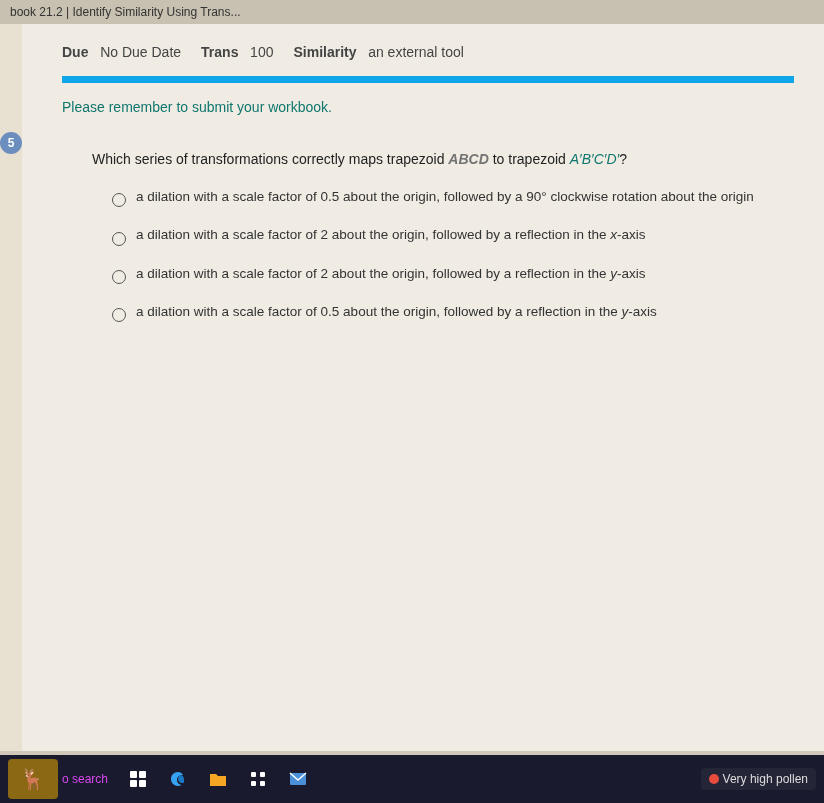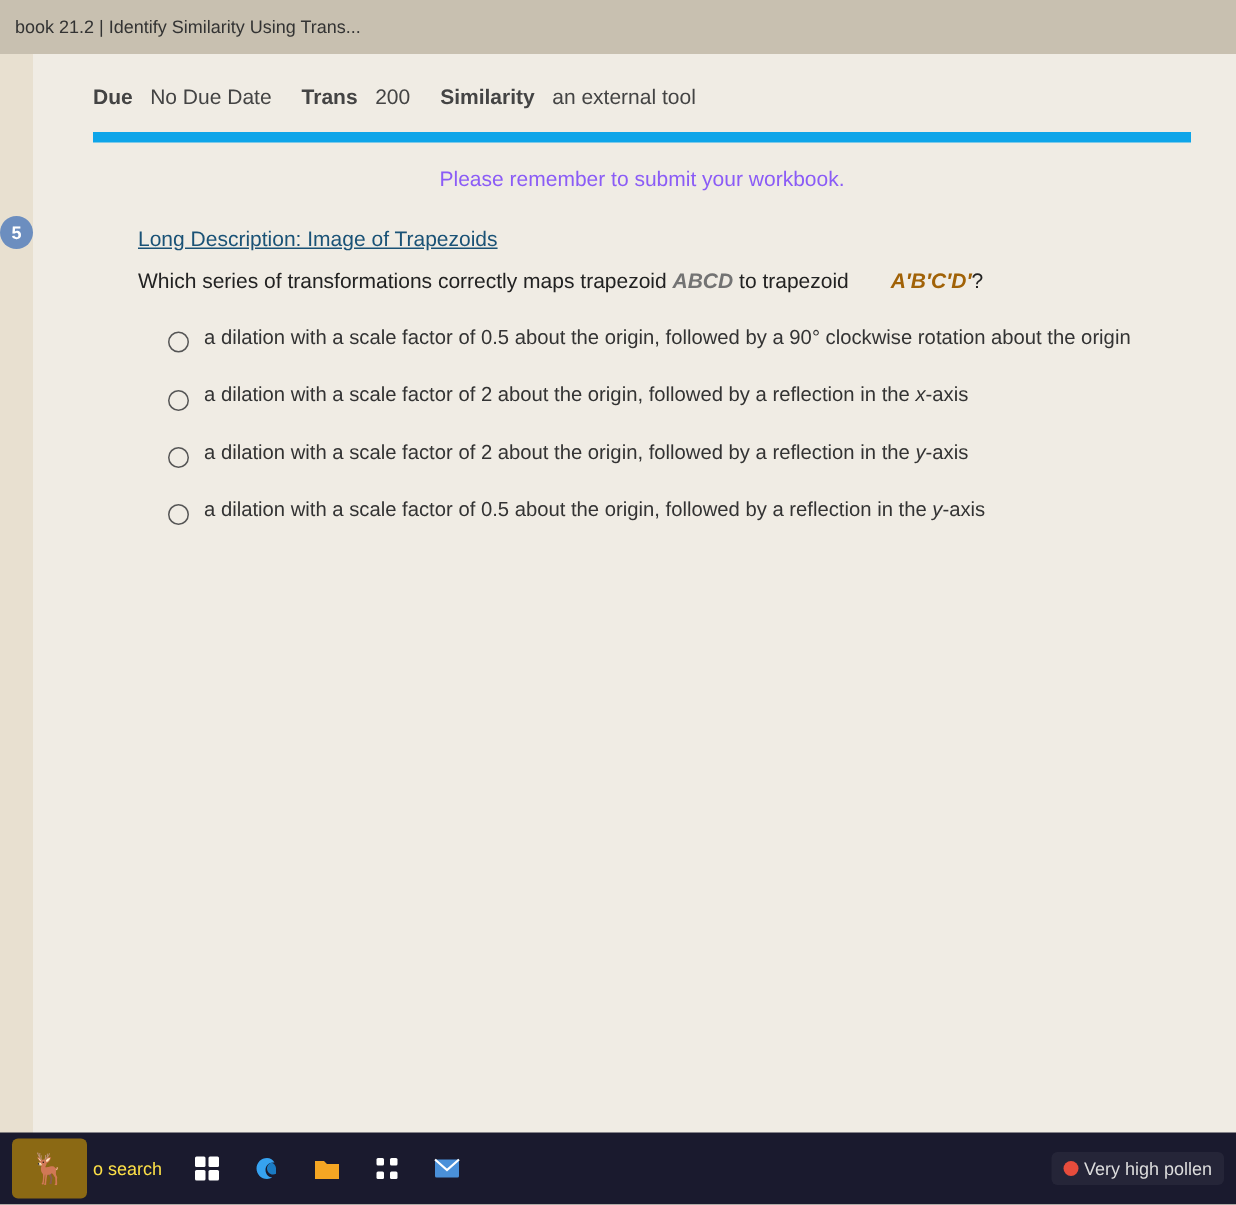--- a/index.html
+++ b/index.html
@@ -8,21 +8,21 @@
       background: #d0c8b8;
       width: 824px;
       height: 803px;
       overflow: hidden;
       position: relative;
     }
 
     
     .tab-bar {
       background: #c8c0b0;
-      height: 36px;
+      height: 24px;
       display: flex;
       align-items: center;
       padding: 0 10px;
       font-size: 12px;
       color: #333;
     }
 
     
     .main-content {
       background: #e8e0d0;
@@ -81,23 +81,22 @@
     .meta-label {
       font-weight: bold;
     }
 
     .meta-value {
       font-weight: normal;
     }
 
     .submit-note {
       font-size: 14px;
-      color: #8b5cf6;
-      margin-bottom: 24px;
-      text-align: center;
+      color: #0f766e;
+      margin-bottom: 36px;
     }
 
     .long-desc-link {
       color: #1a5276;
       text-decoration: underline;
       font-size: 14px;
       cursor: pointer;
       display: inline-block;
       margin-bottom: 12px;
       margin-left: 30px;
@@ -112,23 +111,22 @@
 
     .trapezoid-abcd {
       font-style: italic;
       font-weight: bold;
       color: #737373;
       text-align: right;
     }
 
     .trapezoid-prime {
       font-style: italic;
-      font-weight: bold;
-      color: #a16207;
-      margin-left: 24px;
+      font-weight: normal;
+      color: #0f766e;
     }
 
     .options-list {
       list-style: none;
       margin-left: 50px;
     }
 
     .option-item {
       display: flex;
       align-items: flex-end;
@@ -162,21 +160,21 @@
       height: 48px;
       background: #1a1a2e;
       display: flex;
       align-items: center;
       padding: 0 8px;
       gap: 4px;
       z-index: 100;
     }
 
     .taskbar-search {
-      color: #fde047;
+      color: #d946ef;
       font-size: 12px;
       margin-right: 8px;
       text-align: center;
     }
 
     .taskbar-icon {
       width: 36px;
       height: 36px;
       display: flex;
       align-items: center;
@@ -239,34 +237,33 @@
     
     <div class="meta-row">
       <span>
         <span class="meta-label">Due</span>
         &nbsp;
         <span class="meta-value">No Due Date</span>
       </span>
       <span>
         <span class="meta-label">Trans</span>
         &nbsp;
-        <span class="meta-value">200</span>
+        <span class="meta-value">100</span>
       </span>
       <span>
         <span class="meta-label">Similarity</span>
         &nbsp;
         <span class="meta-value">an external tool</span>
       </span>
     </div>
 
     
     <p class="submit-note">Please remember to submit your workbook.</p>
 
     
-    <a class="long-desc-link">Long Description: Image of Trapezoids</a>
 
     
     <p class="question-text">
       Which series of transformations correctly maps trapezoid <span class="trapezoid-abcd">ABCD</span> to trapezoid <span class="trapezoid-prime"><i>A′B′C′D′</i></span>?
     </p>
 
     
     <ul class="options-list" id="options-list">
     <li class="option-item">
           <div class="radio-circle"></div>

